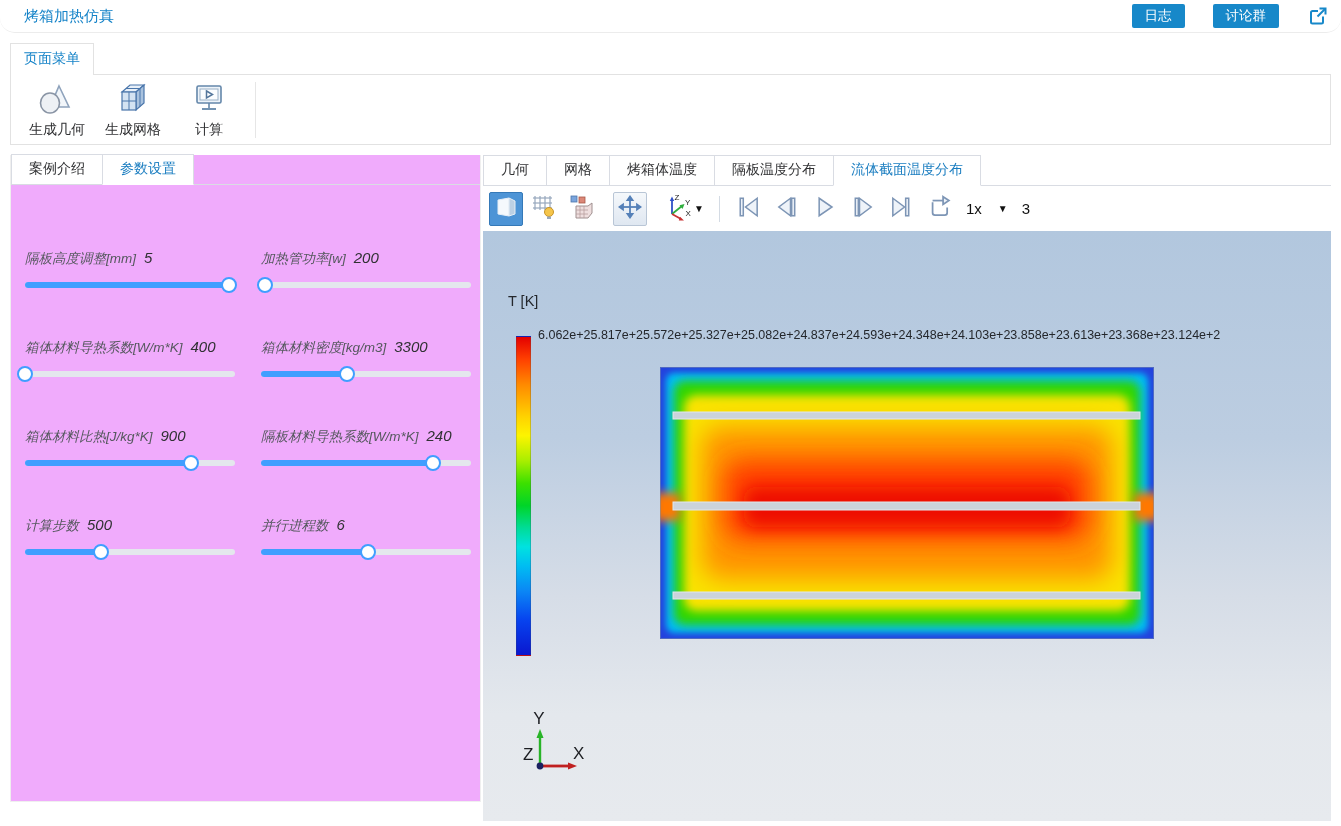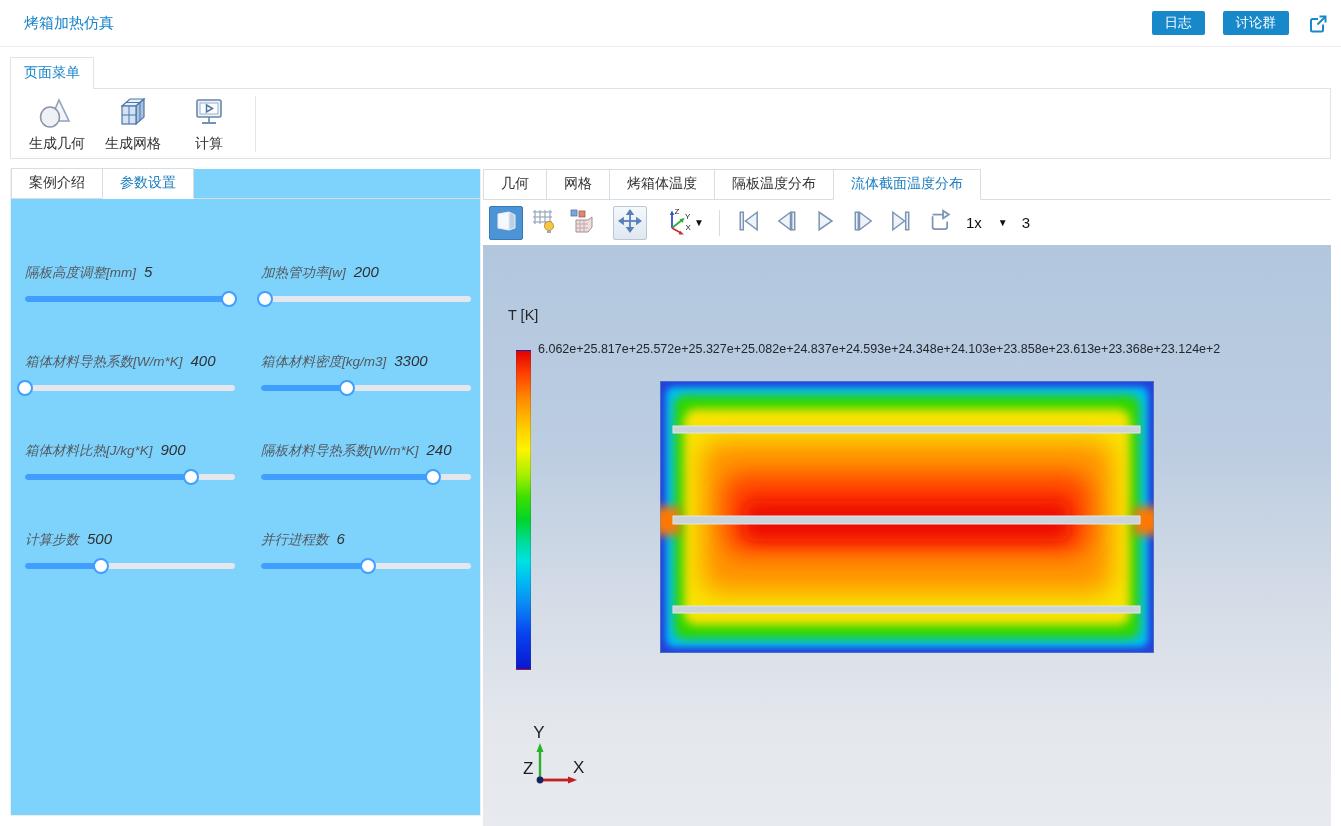--- a/index.html
+++ b/index.html
@@ -1,43 +1,43 @@
 <!DOCTYPE html>
 <html><head>
 <meta charset="utf-8">
 <style>
   * { box-sizing: border-box; }
   html,body { margin:0; padding:0; background:#fff; }
   body { font-family:"Liberation Sans", sans-serif; color:#303133; }
   .app { position:relative; width:1341px; height:826px; overflow:hidden; background:#fff; }
 
   
-  .hdr { display:flex; align-items:center; height:47px; padding:0 12px 0 24px; border-bottom:1px solid #ececec; }
+  .hdr { display:flex; align-items:center; height:33px; padding:0 12px 0 24px; border-bottom:1px solid #ececec;border-radius:15px; }
   .hdr-title { color:#1583c8; font-size:15px; }
-  .hdr-actions { margin-left:auto; display:flex; align-items:flex-end; gap:18px; }
+  .hdr-actions { margin-left:auto; display:flex; align-items:center; gap:28px; }
   .hbtn { background:#1788c9; color:#fff; border:none; border-radius:2px; font-size:13.5px; padding:4px 13px; cursor:pointer; line-height:16px; }
   .ext-icon { display:flex; align-items:center; cursor:pointer; }
 
   
   .ribbon { margin:10px 10px 0 10px; }
   .ribbon-tabrow { display:flex; border-bottom:1px solid #e2e2e2; }
   .ribbon-tab { width:84px; text-align:center; padding:6px 0 7px; font-size:14px; color:#1583c8; background:#fff;
                 border:1px solid #e2e2e2; border-bottom:none; margin-bottom:-1px; position:relative; z-index:2; cursor:pointer; }
   .ribbon-body { border:1px solid #e2e2e2; border-top:none; height:70px; display:flex; align-items:stretch; padding:3px 0 2px 8px;text-align:right; }
   .ribbon-action { width:76px; display:flex; flex-direction:column; align-items:center; justify-content:flex-end; padding-bottom:3px; gap:1px; font-size:14px; color:#303133; cursor:pointer; }
   .ribbon-sep { width:1px; background:#e6e6e6; margin:4px 8px; }
 
   
   .main { display:flex; margin:10px 10px 0 10px; align-items:flex-start; }
   .tabs { display:flex; border-bottom:1px solid #d9dce3; }
   .tab { padding:5px 17px 6px; font-size:14px; color:#303133; background:#fff; border:1px solid #d9dce3;
          margin-right:-1px; margin-bottom:-1px; cursor:pointer; white-space:nowrap; }
   .tab.active { color:#1a7dc0; border-bottom-color:#fff; }
 
-  .left-panel { width:471px; height:647px; border:1px solid #efefef; border-top:none; position:relative; background:#7dd3fc; }
+  .left-panel { width:471px; height:647px; border:1px solid #efefef; border-top:none; position:relative; background:#f0abfc; }
   .left-panel .tabs { margin-top:-1px; }
 
   .params { padding:64px 0 0 14px; display:grid; grid-template-columns:236px 212px; row-gap:50px; }
   .param { position:relative; }
   .param-head { font-size:13.5px; color:#55585e; margin-bottom:14px; white-space:nowrap;font-style:italic; }
   .pvalue { font-size:15px; color:#303133; margin-left:8px; }
   .ptrack { position:relative; width:210px; height:6px; background:#e4e7ed; border-radius:3px; cursor:pointer; }
   .pfill { position:absolute; left:0; top:0; height:6px; background:#409eff; border-radius:3px; }
   .pthumb { position:absolute; top:50%; transform:translateY(-50%); width:16px; height:16px; background:#fff;
             border:2px solid #409eff; border-radius:50%; cursor:grab; }

